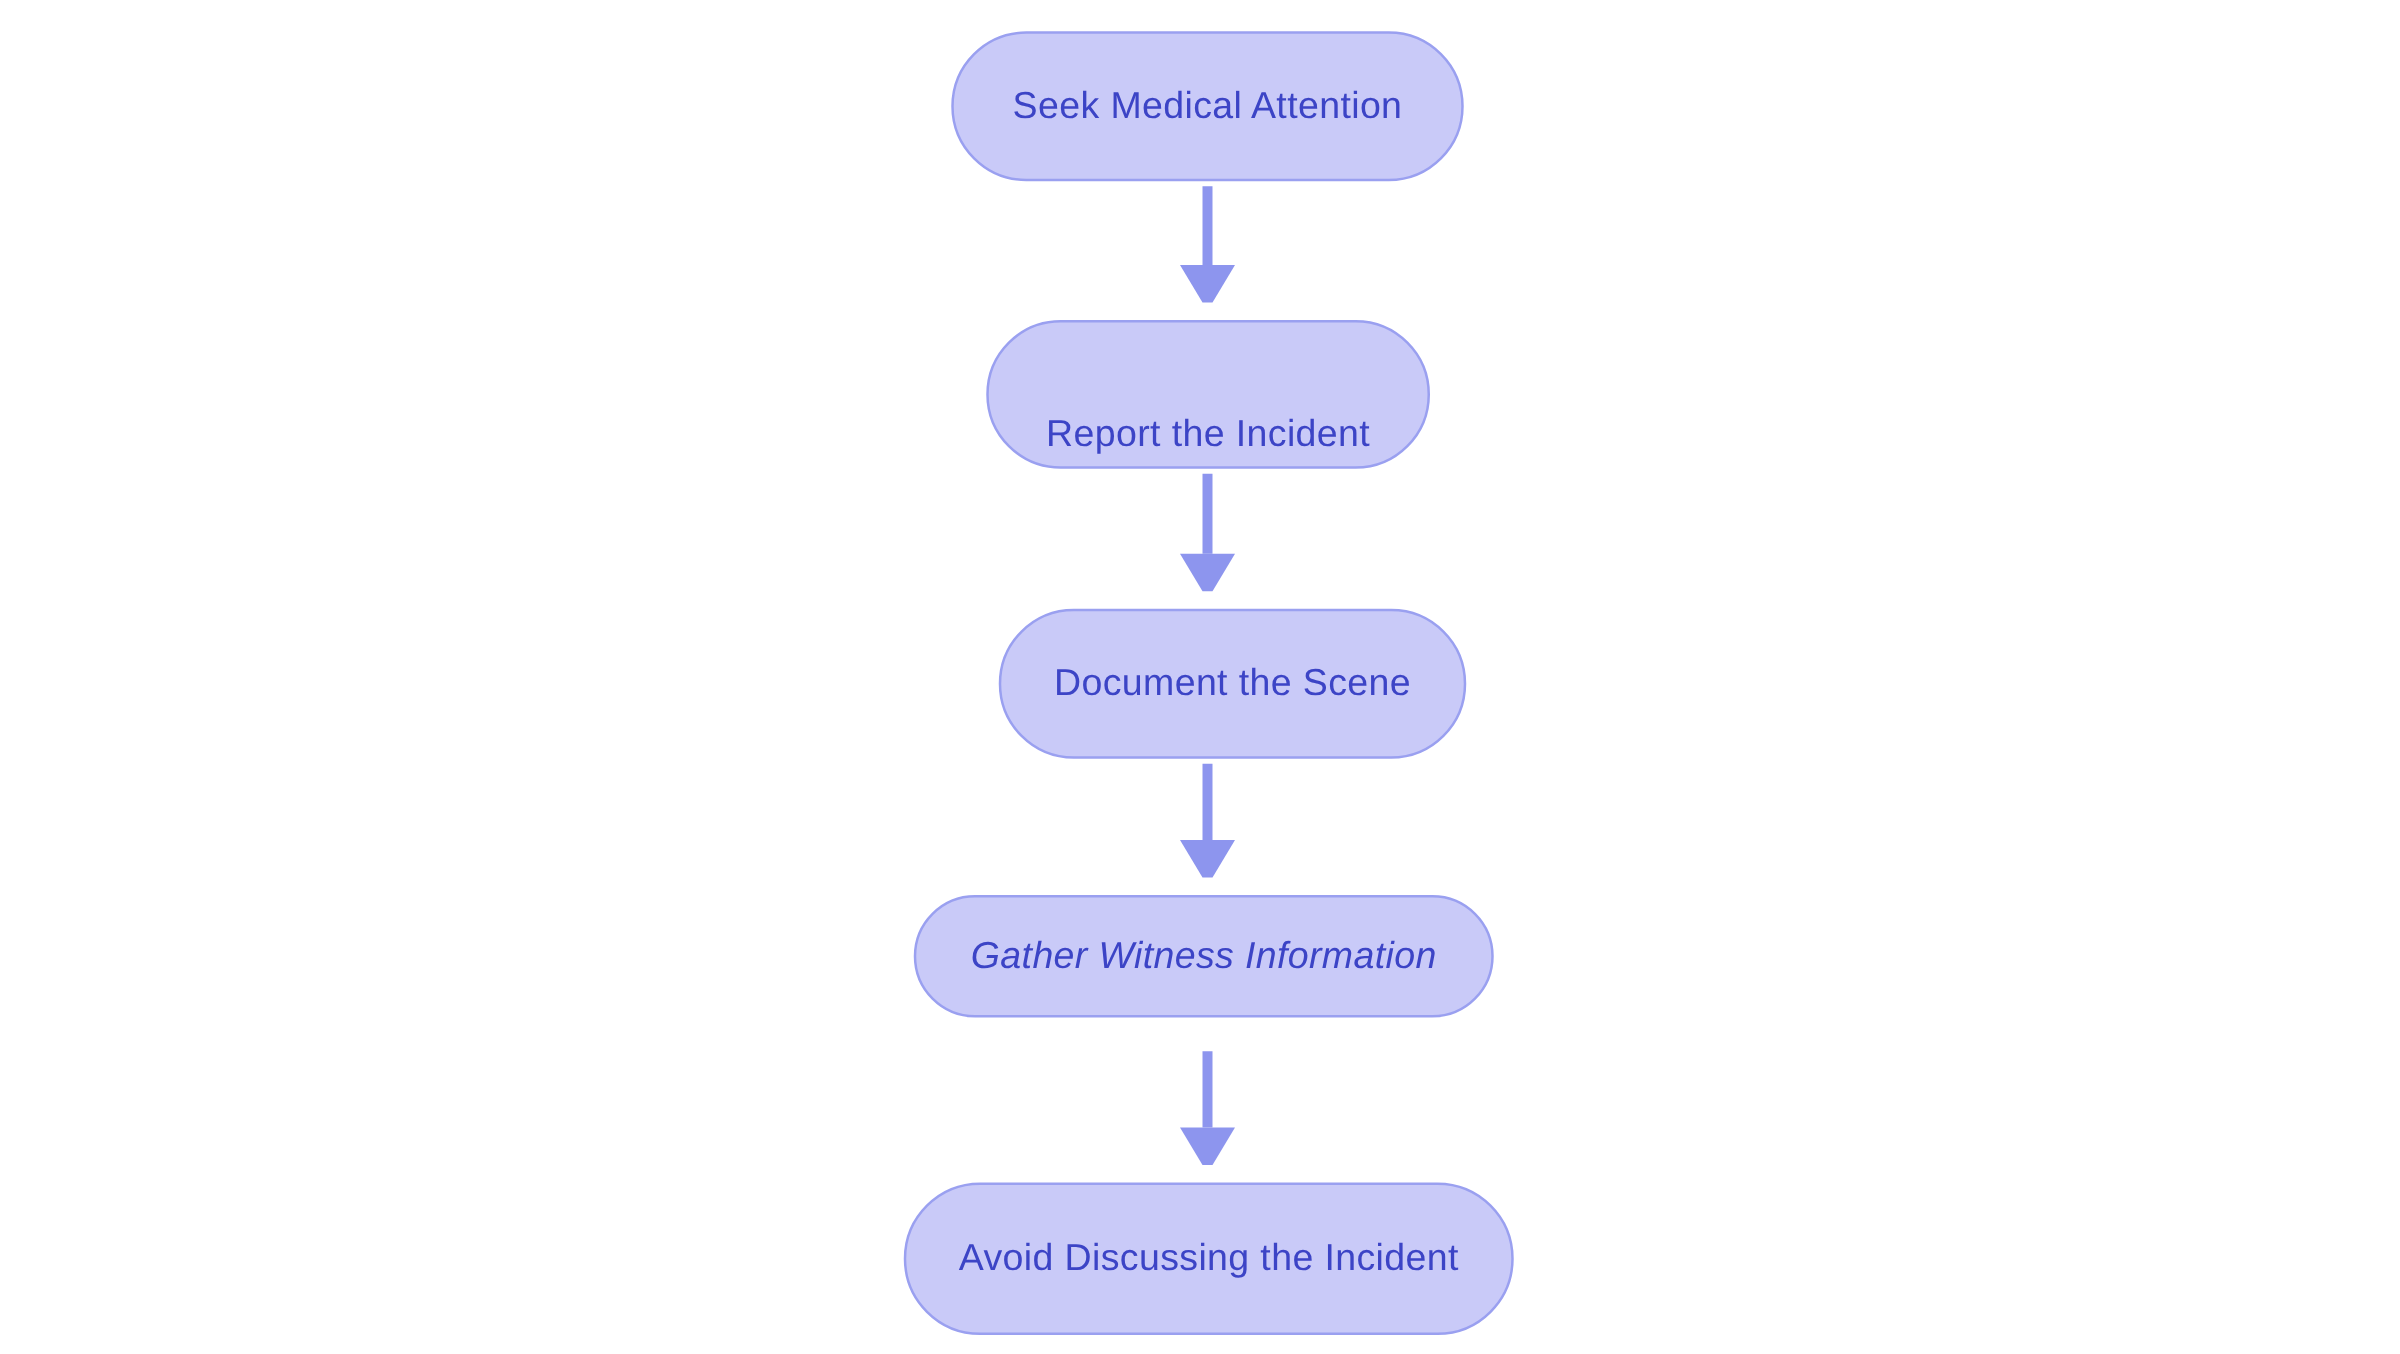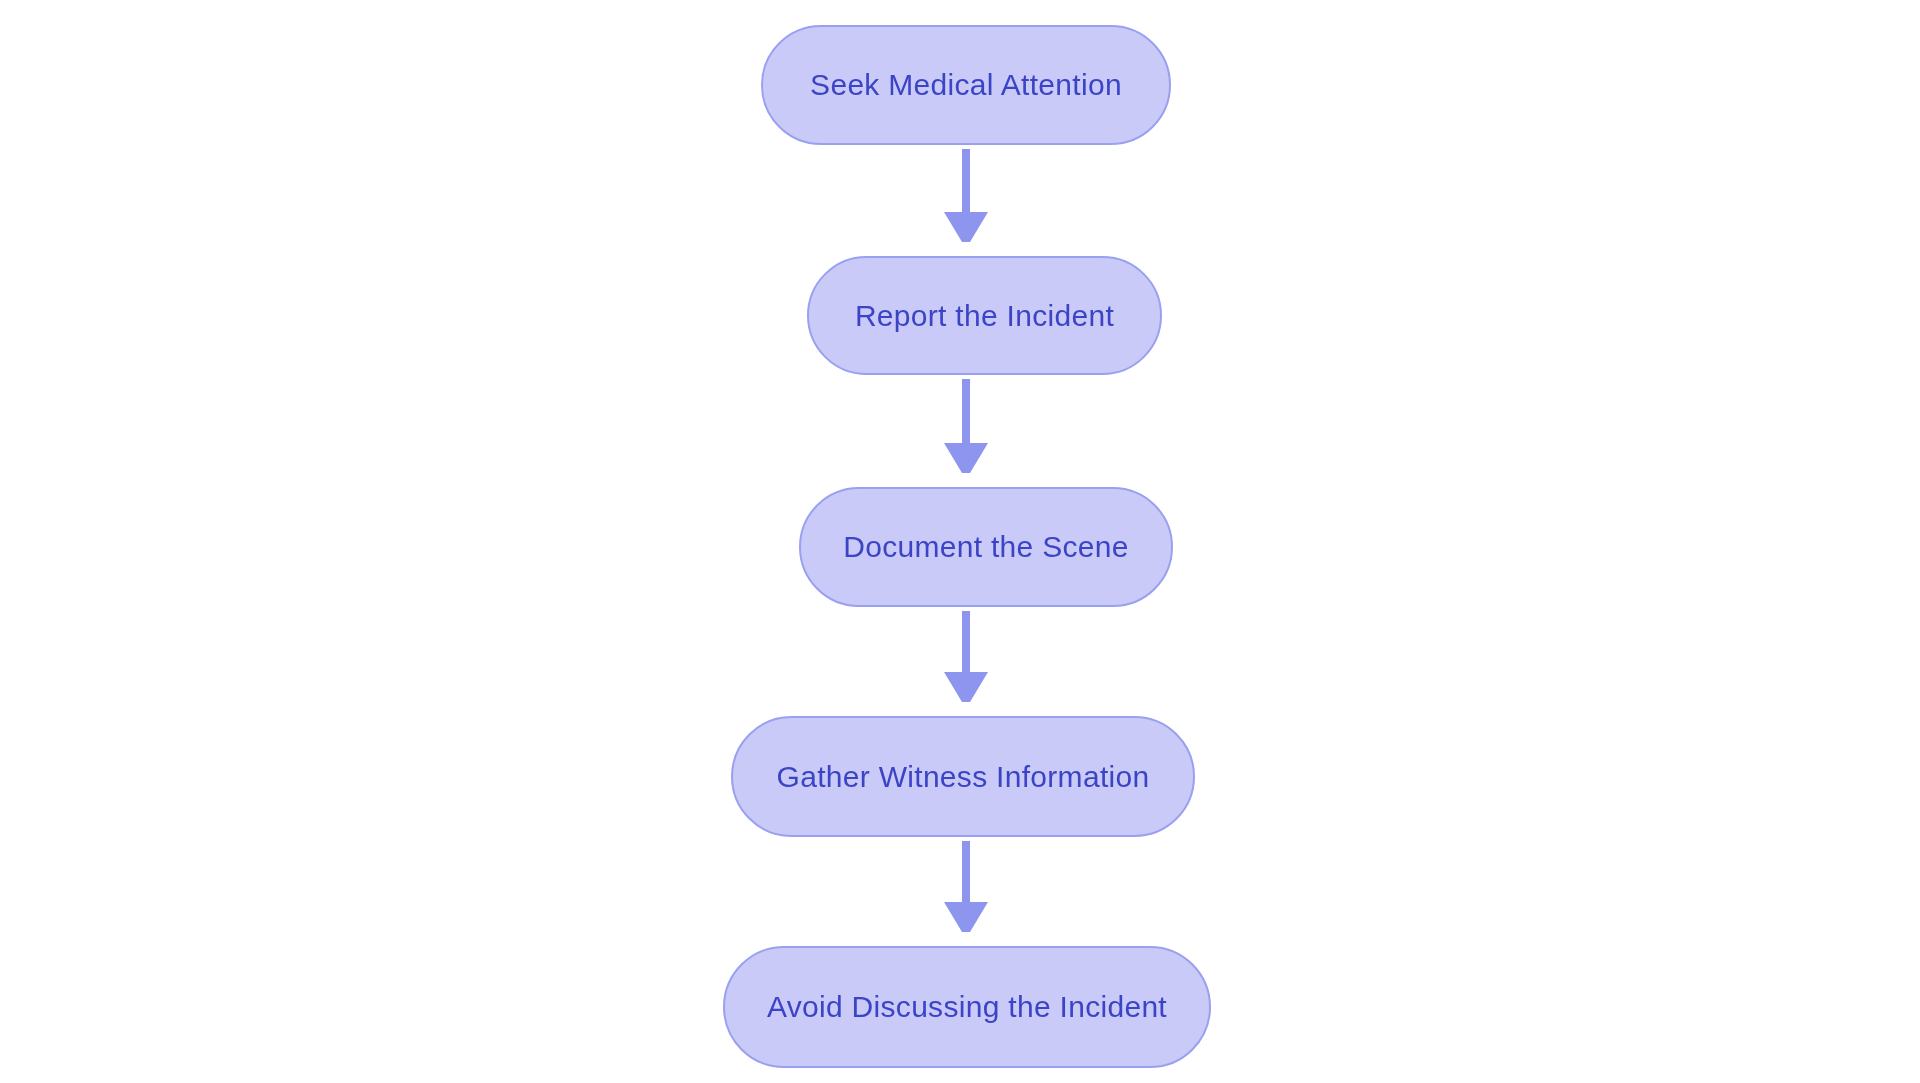--- a/index.html
+++ b/index.html
@@ -67,39 +67,39 @@
 
   <div class="node" style="left: 753px; top: 17px; width: 410px; height: 120px;">
     <span class="node-label">Seek Medical Attention</span>
   </div>
 
   <div class="arrow" style="left: 940px; top: 137px; height: 109px;">
     <div class="arrow-line"></div>
     <div class="arrow-head"></div>
   </div>
 
-  <div class="node" style="left: 799px; top: 248px; width: 355px; height: 119px;">
+  <div class="node" style="left: 781px; top: 248px; width: 355px; height: 119px; align-items: flex-end;">
     <span class="node-label">Report the Incident</span>
   </div>
 
   <div class="arrow" style="left: 940px; top: 367px; height: 110px;">
     <div class="arrow-line"></div>
     <div class="arrow-head"></div>
   </div>
 
   <div class="node" style="left: 791px; top: 479px; width: 374px; height: 120px;">
     <span class="node-label">Document the Scene</span>
   </div>
 
   <div class="arrow" style="left: 940px; top: 599px; height: 107px;">
     <div class="arrow-line"></div>
     <div class="arrow-head"></div>
   </div>
 
-  <div class="node" style="left: 723px; top: 708px; width: 464px; height: 121px;">
+  <div class="node" style="left: 723px; top: 708px; width: 464px; height: 98px; font-style: italic;">
     <span class="node-label">Gather Witness Information</span>
   </div>
 
   <div class="arrow" style="left: 940px; top: 829px; height: 107px;">
     <div class="arrow-line"></div>
     <div class="arrow-head"></div>
   </div>
 
   <div class="node" style="left: 715px; top: 938px; width: 488px; height: 122px;">
     <span class="node-label">Avoid Discussing the Incident</span>

